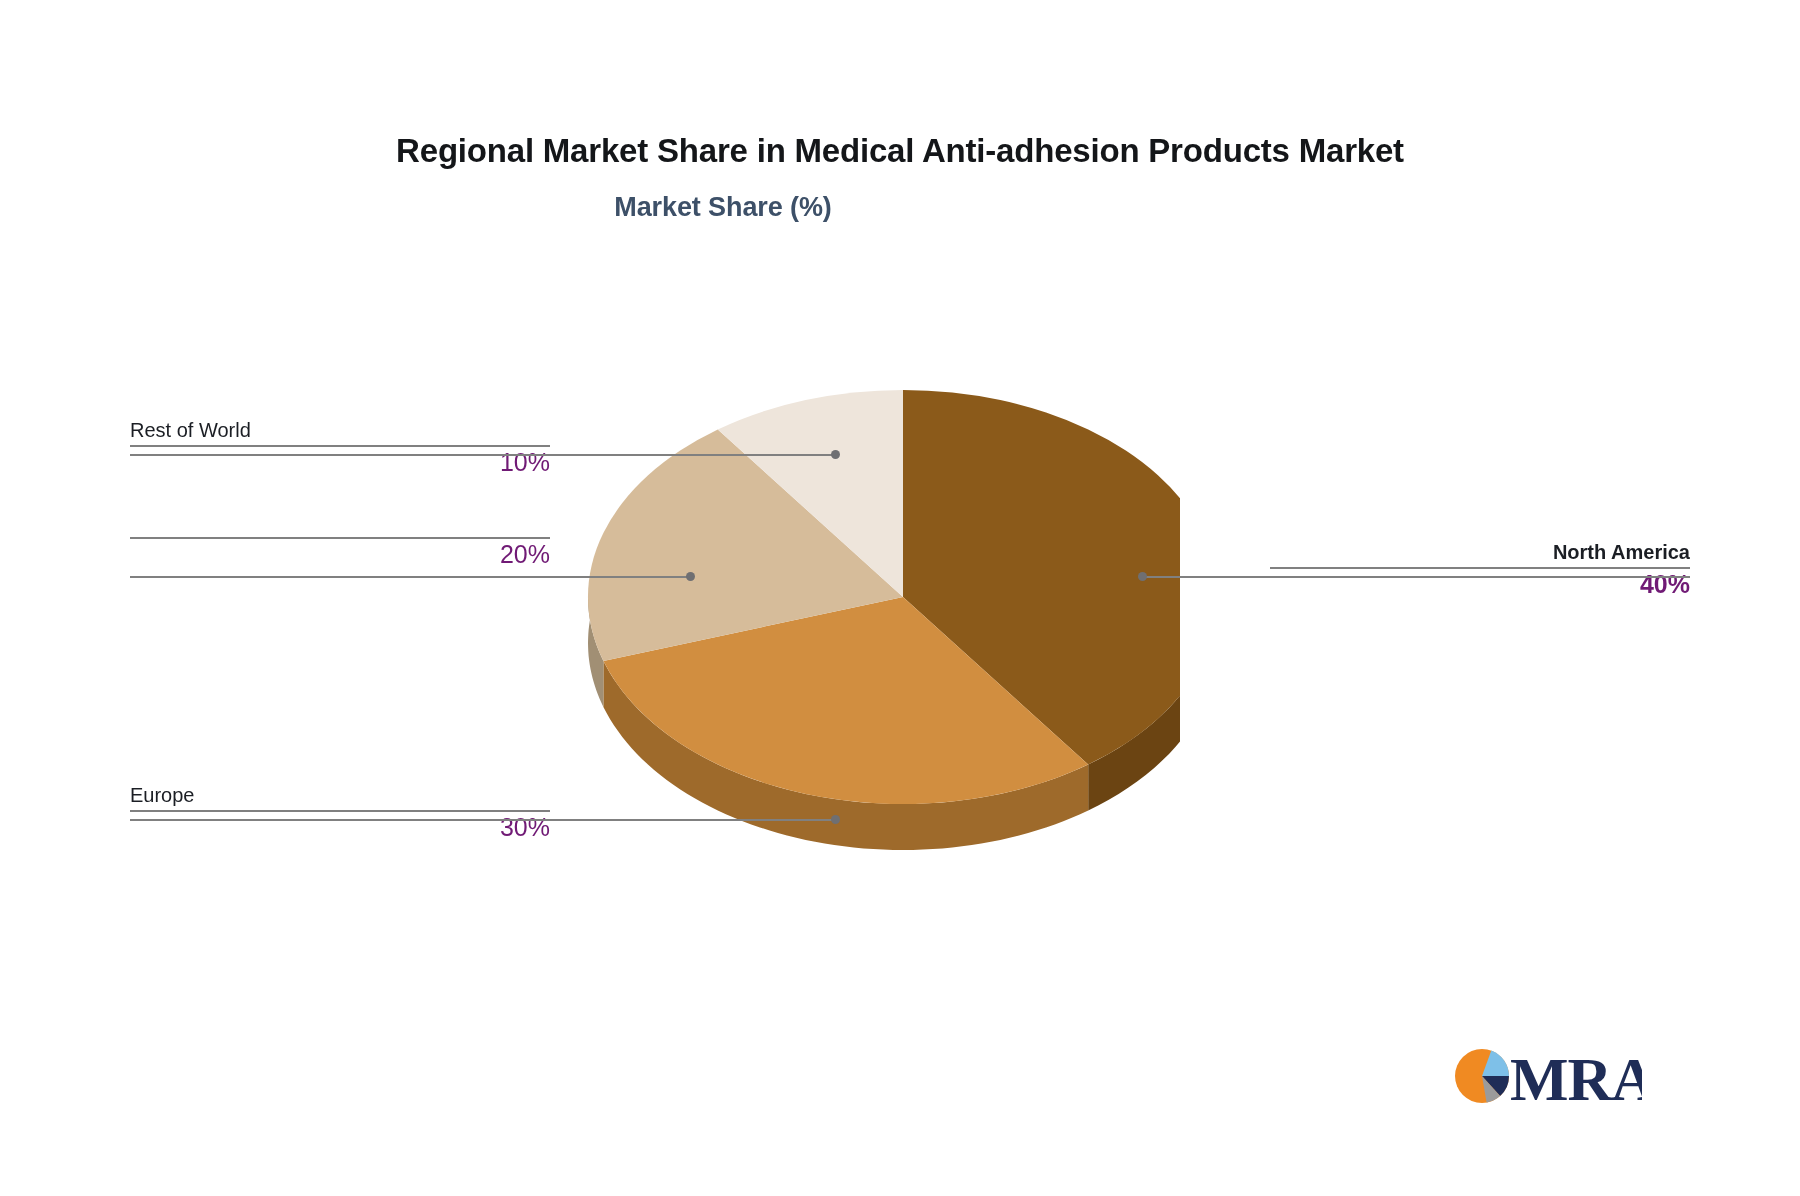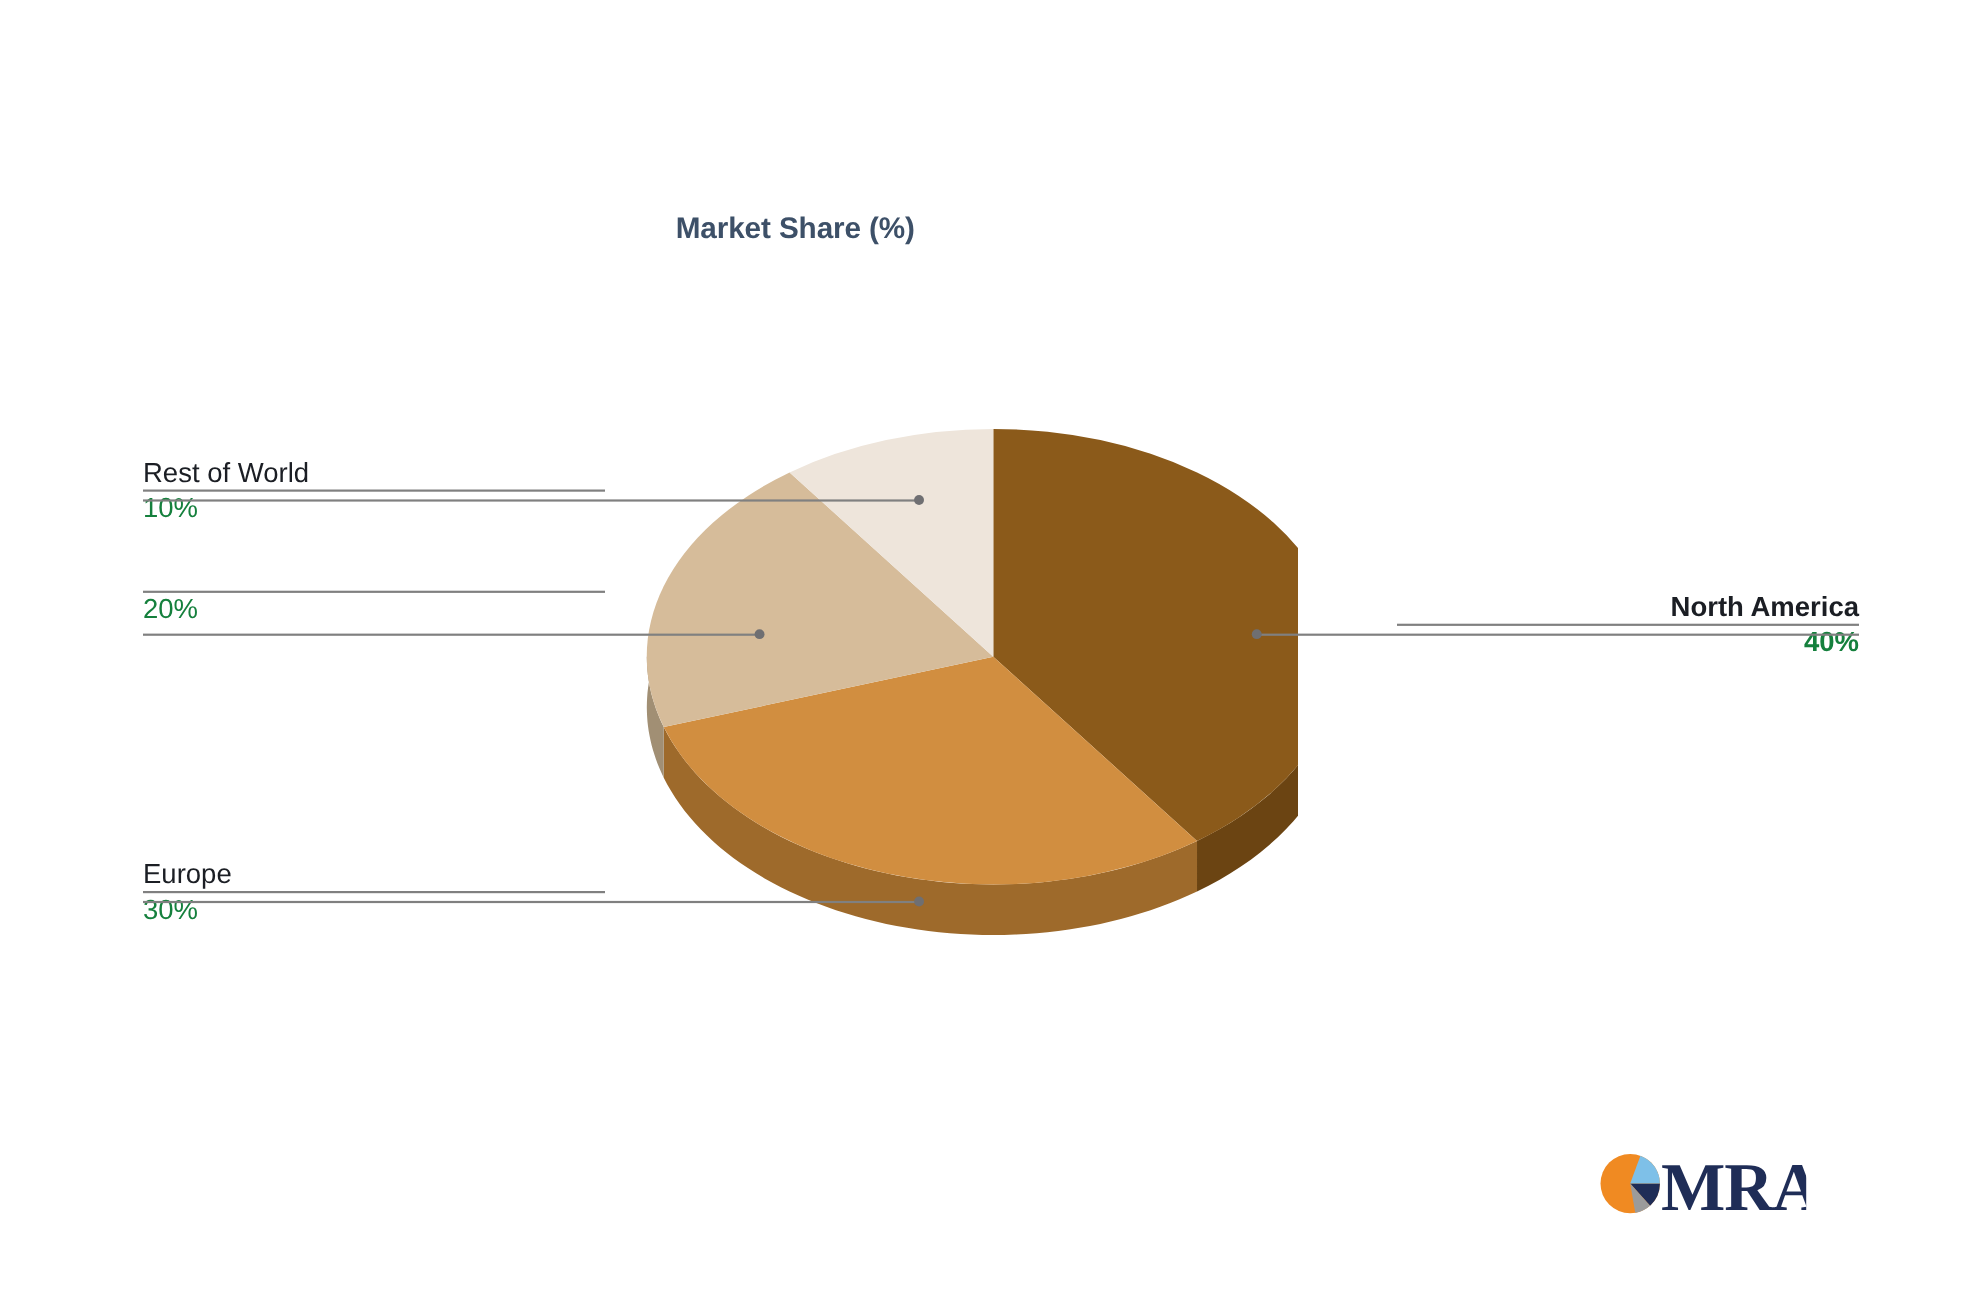--- a/index.html
+++ b/index.html
@@ -56,30 +56,31 @@
     width: 620px;
     height: 620px;
   }
   #pie-svg { display: block; }
 
   
   .callout {
     position: absolute;
   }
   .callout .cl-name {
-    font-size: 25px;
+    font-size: 20px;
     color: #1b1e24;
     white-space: nowrap;
     line-height: 30px;
   }
   .callout .cl-value {
     font-size: 25px;
-    color: #15803d;
+    color: #701a75;
     white-space: nowrap;
     line-height: 30px;
+    text-align: right;
   }
   .callout .cl-rule {
     height: 0;
     border-top: 2px solid #808080;
   }
   .callout.left { text-align: left; }
   .callout.right { text-align: right; font-weight: bold; }
 
   .leader {
     position: absolute;
@@ -101,20 +102,21 @@
     top: 1040px;
     width: 190px;
     height: 76px;
   }
 </style>
 </head>
 <body>
 
 <div id="canvas">
 
+  <div class="title">Regional Market Share in Medical Anti-adhesion Products Market</div>
   <div class="subtitle">Market Share (%)</div>
 
   <div id="pie-wrap">
     <svg id="pie-svg" width="620" height="620" viewBox="0 0 620 620">
       <defs>
         <clipPath id="belowClip">
           <rect x="0" y="247" width="620" height="373"></rect>
         </clipPath>
       </defs>
 

